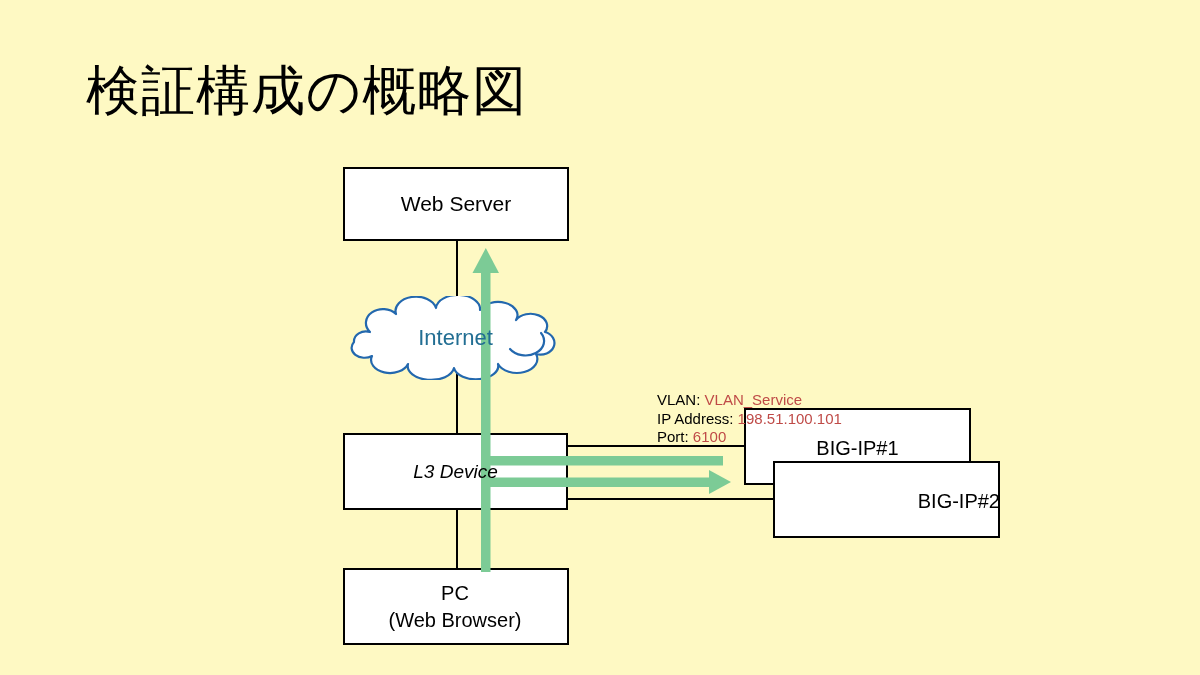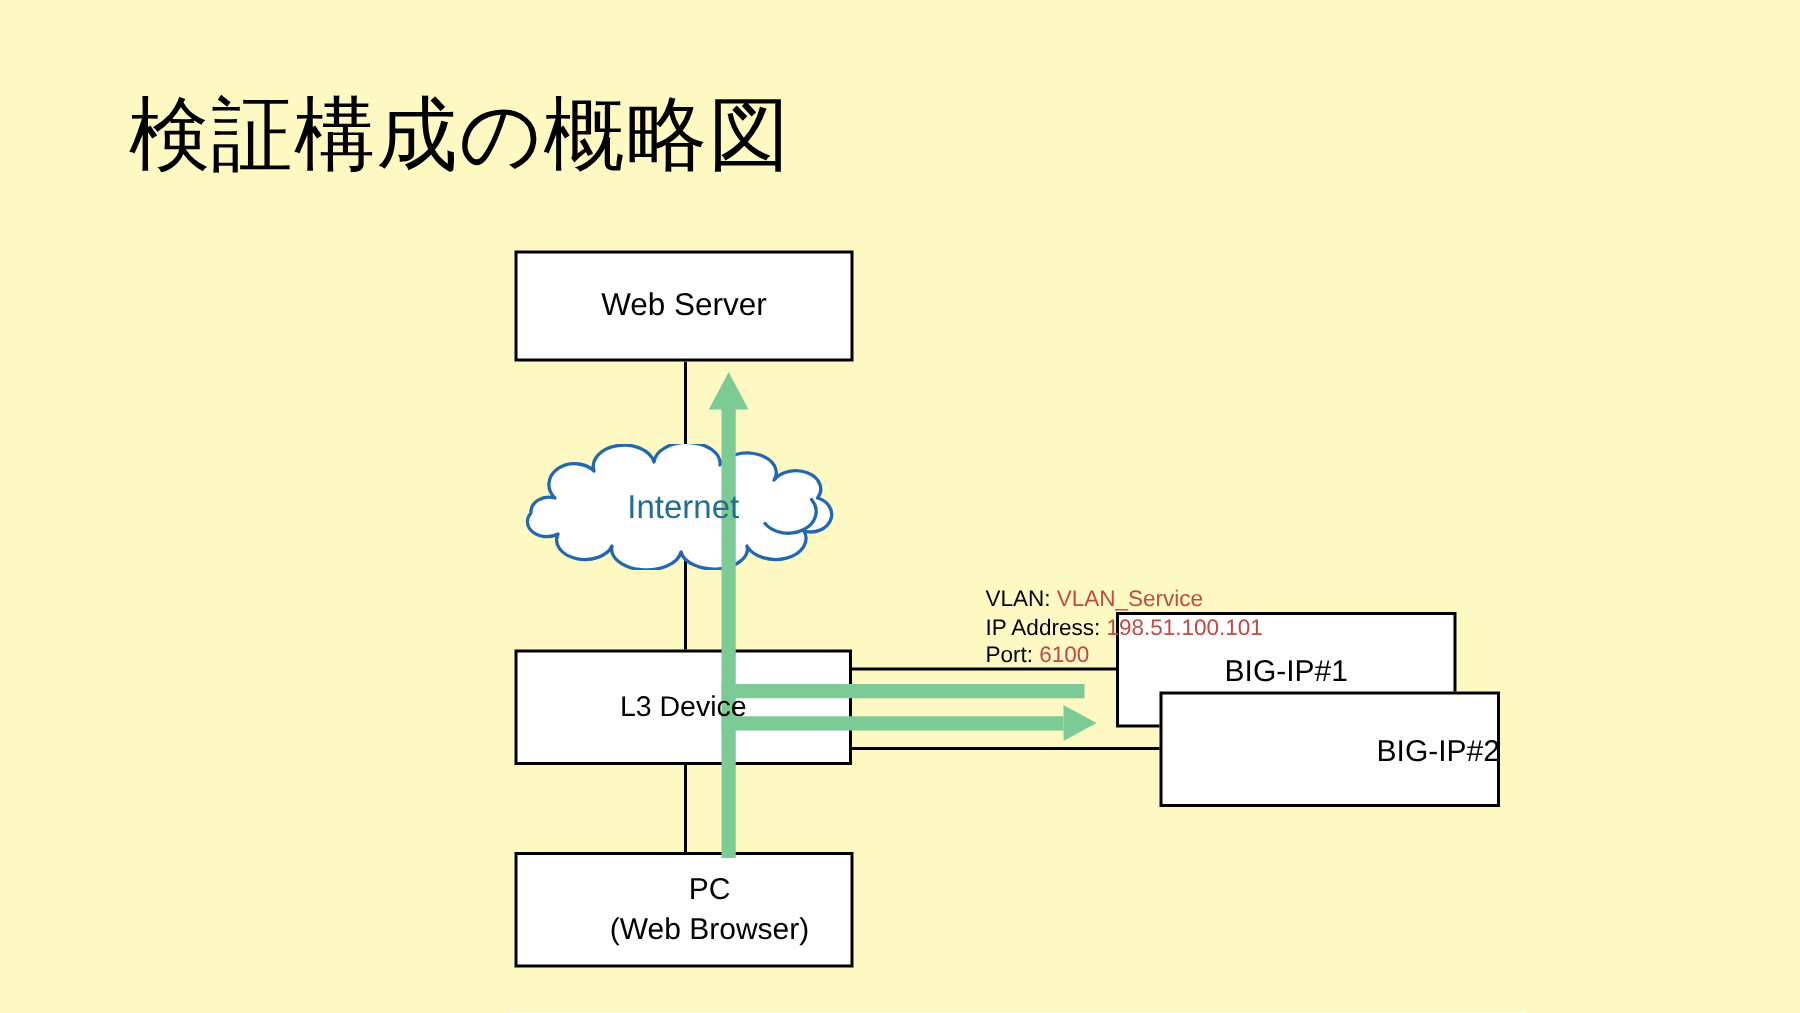--- a/index.html
+++ b/index.html
@@ -28,22 +28,22 @@
   .box-l3       {left:343px;top:433px;width:225px;height:77px;}
   .box-pc       {left:343px;top:568px;width:226px;height:77px;}
   .box-bigip1   {left:744px;top:408px;width:227px;height:77px;}
   .box-bigip2   {left:773px;top:461px;width:227px;height:77px;}
 
   .label{
     position:absolute;color:var(--ink);text-align:center;white-space:nowrap;
   }
   .lbl-web-server{left:343px;top:191px;width:226px;font-size:21px;line-height:26px;}
   .lbl-internet  {left:343px;top:325px;width:225px;font-size:22px;line-height:26px;color:var(--internet-text);}
-  .lbl-l3        {left:343px;top:460px;width:225px;font-size:19px;line-height:24px;}
-  .lbl-pc        {left:360px;top:580px;width:226px;font-size:20px;line-height:27px;}
+  .lbl-l3        {left:343px;top:460px;width:225px;font-size:19px;line-height:24px;font-style:italic;}
+  .lbl-pc        {left:342px;top:580px;width:226px;font-size:20px;line-height:27px;}
   .lbl-bigip1    {left:744px;top:436px;width:227px;font-size:20px;line-height:25px;}
   .lbl-bigip2    {left:773px;top:489px;width:227px;font-size:20px;line-height:25px;text-align:right;}
 
   .vlan-block{
     position:absolute;left:657px;top:346px;
     font-size:15px;line-height:18.5px;color:var(--ink);white-space:nowrap;margin-top:45px;
   }
   .vlan-block .val{color:var(--red-color);}
 
   #connector-layer line{stroke:var(--ink);stroke-width:2;}

